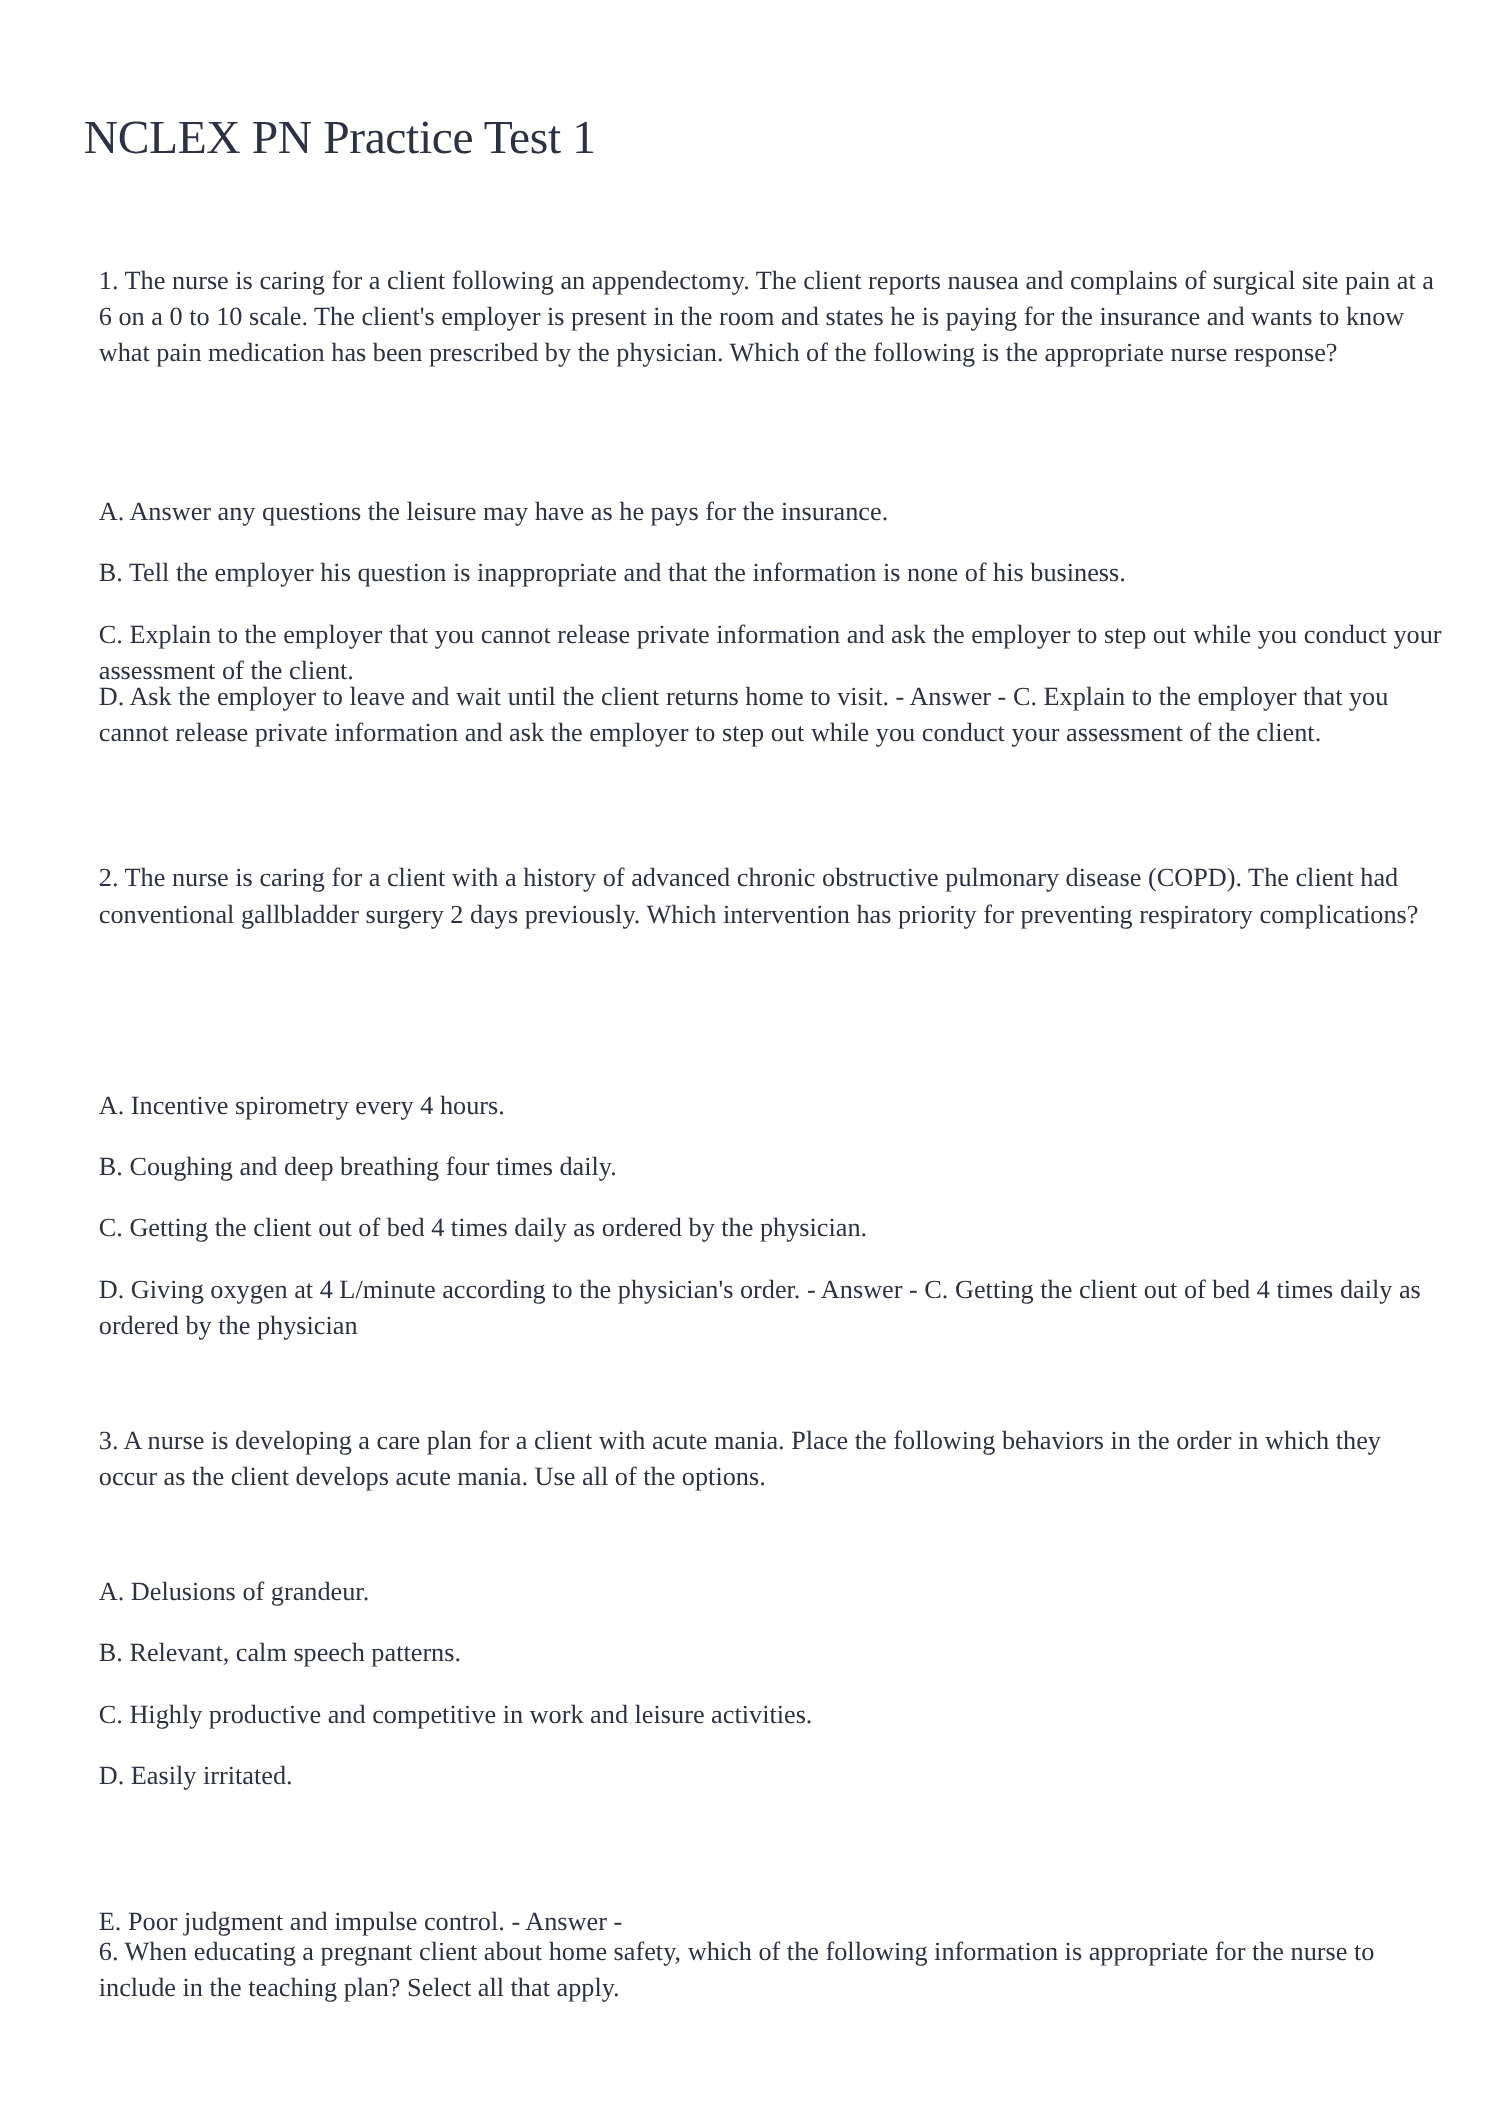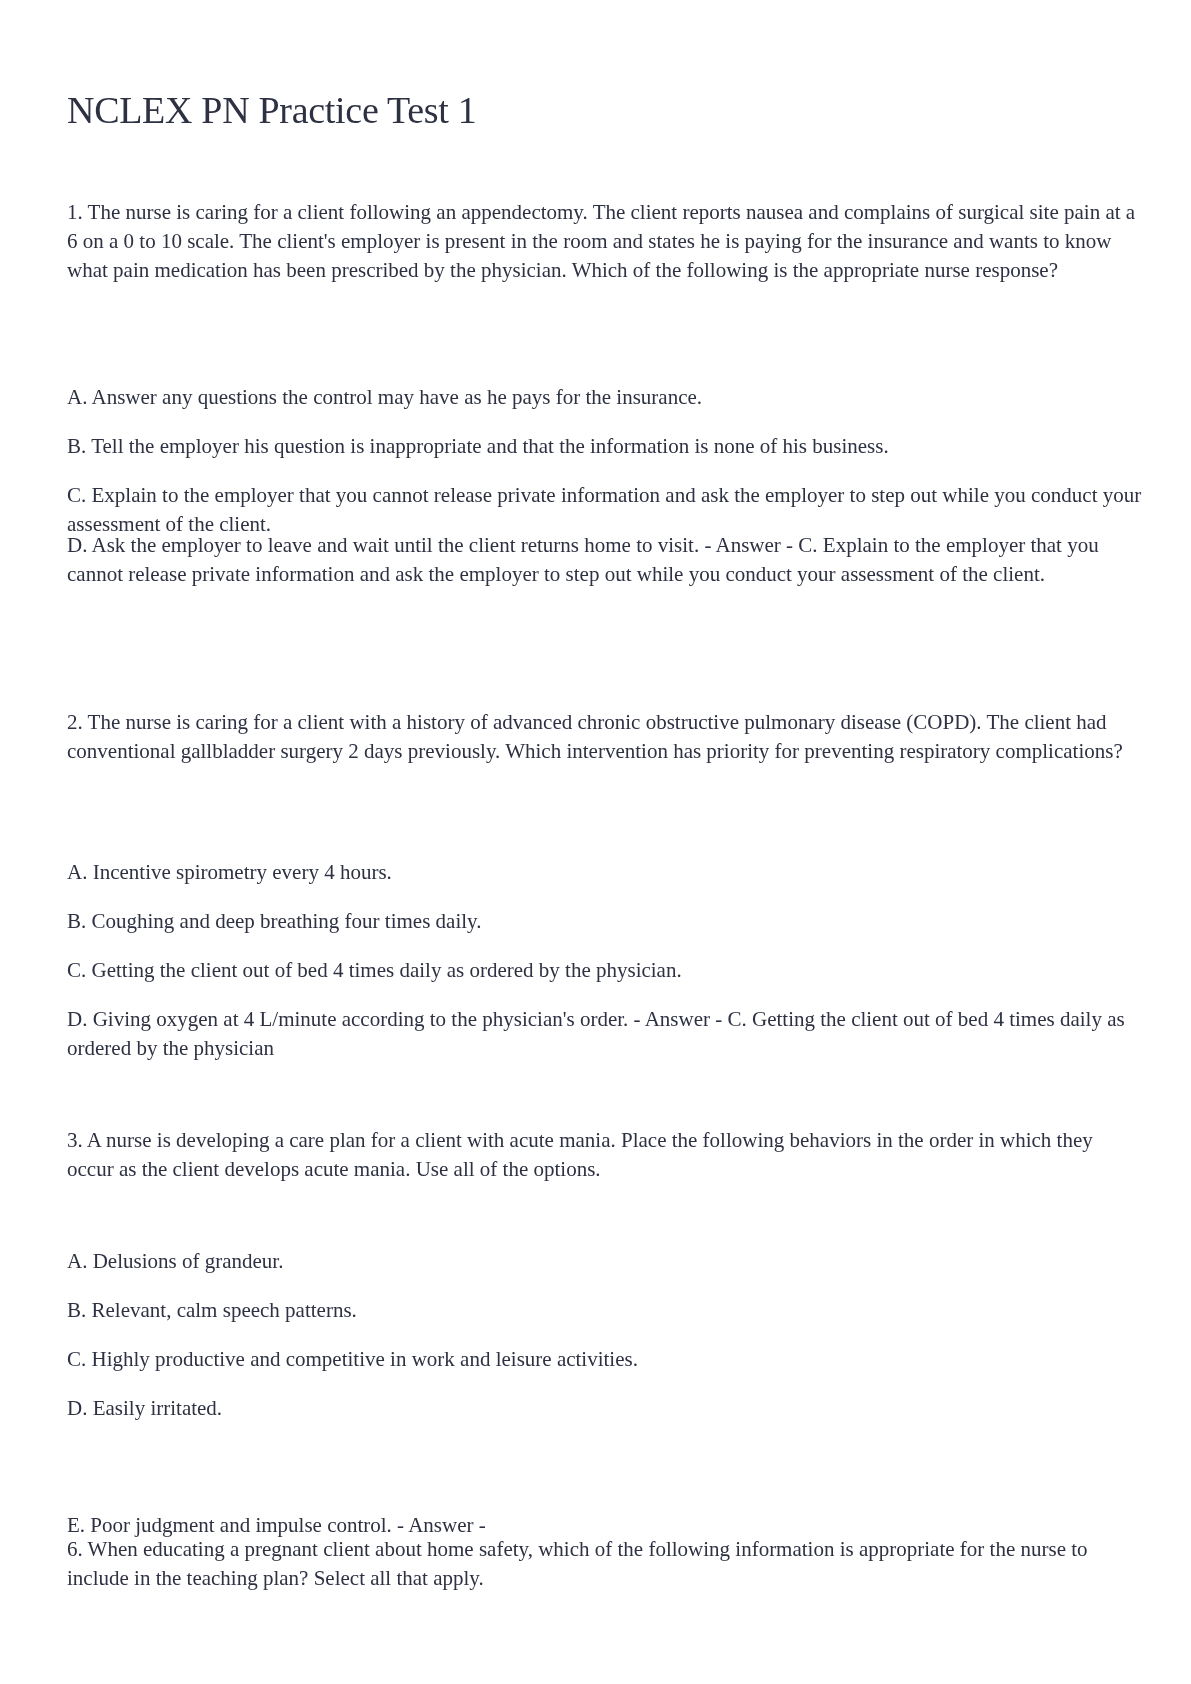--- a/index.html
+++ b/index.html
@@ -7,35 +7,35 @@
     width: 1191px; height: 1684px; overflow: hidden; position: relative;
     font-family: "Liberation Serif", "DejaVu Serif", serif;
     color: #2d3142;
   }
   .page { position: absolute; left: 67px; top: 0; width: 1070px; }
   h1 {
     position: absolute; left: 0; top: 88px; margin: 0;
     font-weight: normal; font-size: 38px; line-height: 44px; letter-spacing: -0.3px;
     color: #2d3142; white-space: nowrap;
   }
-  .block { position: absolute; left: 0; width: 1075px; font-size: 21px; line-height: 29px; margin: 0; }
+  .block { position: absolute; left: 0; width: 1075px; font-size: 21px; line-height: 29px; margin: 12px; }
 </style>
 </head>
 <body>
 
 <div class="page">
   <h1>NCLEX PN Practice Test 1</h1>
 
   <p class="block" style="top:198px">1. The nurse is caring for a client following an appendectomy. The client reports nausea and complains of surgical site pain at a 6 on a 0 to 10 scale. The client's employer is present in the room and states he is paying for the insurance and wants to know what pain medication has been prescribed by the physician. Which of the following is the appropriate nurse response?</p>
-  <p class="block" style="top:383px">A. Answer any questions the control may have as he pays for the insurance.</p>
+  <p class="block" style="top:383px">A. Answer any questions the leisure may have as he pays for the insurance.</p>
   <p class="block" style="top:432px">B. Tell the employer his question is inappropriate and that the information is none of his business.</p>
   <p class="block" style="top:481px">C. Explain to the employer that you cannot release private information and ask the employer to step out while you conduct your assessment of the client.</p>
   <p class="block" style="top:531px">D. Ask the employer to leave and wait until the client returns home to visit. - Answer - C. Explain to the employer that you cannot release private information and ask the employer to step out while you conduct your assessment of the client.</p>
 
-  <p class="block" style="top:708px">2. The nurse is caring for a client with a history of advanced chronic obstructive pulmonary disease (COPD). The client had conventional gallbladder surgery 2 days previously. Which intervention has priority for preventing respiratory complications?</p>
+  <p class="block" style="top:676px">2. The nurse is caring for a client with a history of advanced chronic obstructive pulmonary disease (COPD). The client had conventional gallbladder surgery 2 days previously. Which intervention has priority for preventing respiratory complications?</p>
   <p class="block" style="top:858px">A. Incentive spirometry every 4 hours.</p>
   <p class="block" style="top:907px">B. Coughing and deep breathing four times daily.</p>
   <p class="block" style="top:956px">C. Getting the client out of bed 4 times daily as ordered by the physician.</p>
   <p class="block" style="top:1005px">D. Giving oxygen at 4 L/minute according to the physician's order. - Answer - C. Getting the client out of bed 4 times daily as ordered by the physician</p>
 
   <p class="block" style="top:1126px">3. A nurse is developing a care plan for a client with acute mania. Place the following behaviors in the order in which they occur as the client develops acute mania. Use all of the options.</p>
   <p class="block" style="top:1247px">A. Delusions of grandeur.</p>
   <p class="block" style="top:1296px">B. Relevant, calm speech patterns.</p>
   <p class="block" style="top:1345px">C. Highly productive and competitive in work and leisure activities.</p>
   <p class="block" style="top:1394px">D. Easily irritated.</p>

